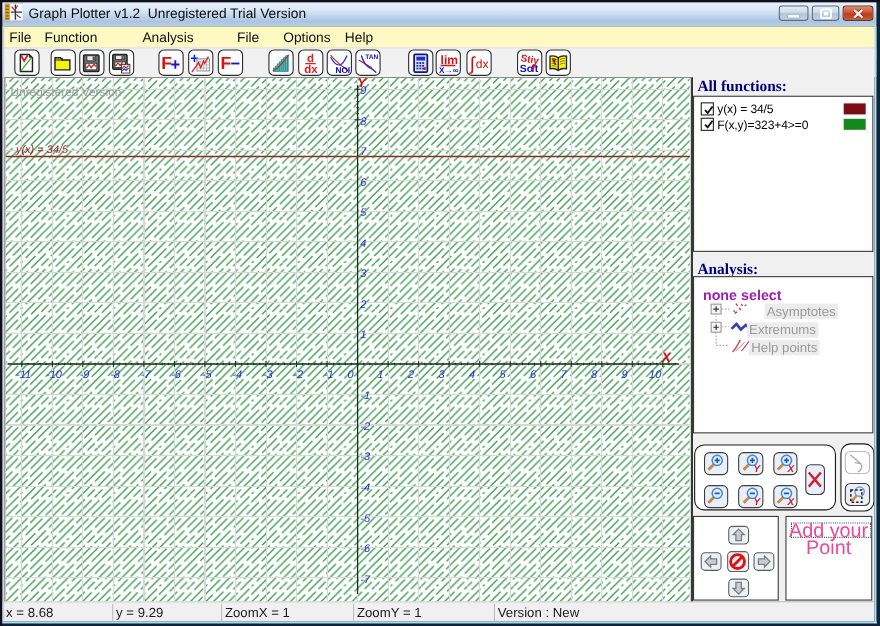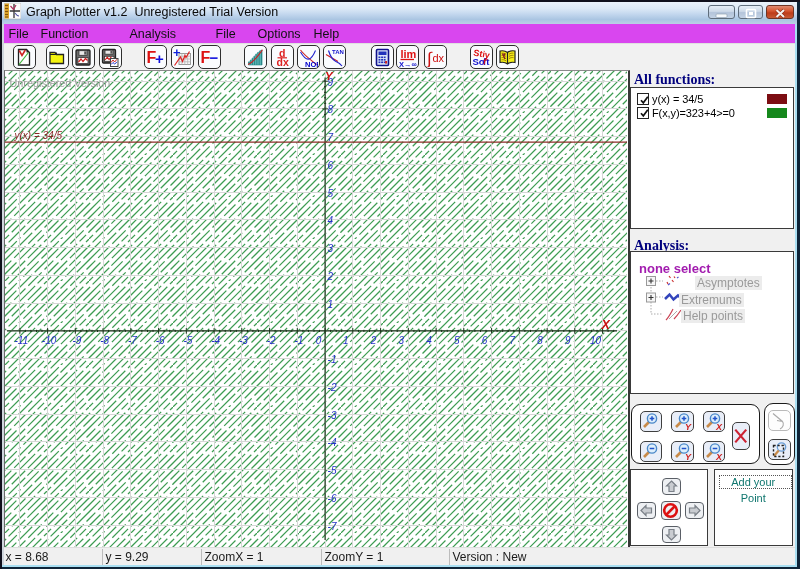--- a/index.html
+++ b/index.html
@@ -4,21 +4,21 @@
 body { width:800px; height:569px; overflow:hidden; font-family:"Liberation Sans",sans-serif; background:#0d0d14; }
 #win { position:absolute; left:0; top:0; width:800px; height:569px; }
 #titlebar { position:absolute; left:1.5px; top:1.5px; width:795.5px; height:22px;
   background:linear-gradient(#eaf2fb 0%, #dce9f6 30%, #c3d7ee 55%, #aac5e2 80%, #bccfe6 100%); }
 #titleicon { position:absolute; left:4px; top:3px; }
 #titletext { position:absolute; left:26px; top:5px; font-size:12.5px; color:#0a0a0a; }
 .capbtn { position:absolute; top:4.5px; height:14.5px; border:1px solid #5f6d7c; border-radius:3px; }
 #btnmin { left:708px; width:27px; background:linear-gradient(#e6eef7 0%,#ccd9e8 45%,#b3c4da 55%,#c3d2e4 100%); }
 #btnmax { left:737.5px; width:25.5px; background:linear-gradient(#e6eef7 0%,#ccd9e8 45%,#b3c4da 55%,#c3d2e4 100%); }
 #btnclose { left:765.5px; width:28.5px; background:linear-gradient(#e08a72 0%,#d55630 42%,#bd3c1a 58%,#c75a34 100%); border-color:#6e3424; }
-#menubar { position:absolute; left:1.5px; top:23.5px; width:795.5px; height:31px; background:#d946ef; }
+#menubar { position:absolute; left:1.5px; top:23.5px; width:795.5px; height:31px; background:#fef9c3; }
 .mi { position:absolute; top:3px; font-size:12.5px; color:#111; }
 #toolbar { position:absolute; left:1.5px; top:42.5px; width:795.5px; height:27px; background:#f1f1f1; border-top:1px solid #e0e0e0; }
 .tbtn { position:absolute; top:1.5px; width:23px; height:24px; background:#fafcfe; border:1.7px solid #2e2e2e; border-radius:5px; display:flex; align-items:center; justify-content:center; }
 #graphwrap { position:absolute; left:3.5px; top:69.5px; width:627.5px; height:477px;
   border-left:1px solid #6a6a6a; border-top:1px solid #8a8a8a; border-right:3.5px solid #383838; background:#fff; }
 #rpanel { position:absolute; left:630px; top:69.5px; width:164.5px; height:477px; background:#f0f0f0; }
 .hdr { position:absolute; font-family:"Liberation Serif",serif; font-weight:bold; font-size:14px; color:#00007e; left:4px; }
 .wbox { position:absolute; background:#fff; border:1.3px solid #3a3a3a; }
 #funcbox { left:0px; top:17.5px; width:164px; height:142px; }
 #anabox { left:0px; top:181.5px; width:164px; height:142.5px; }
@@ -410,21 +410,21 @@
       <div class="abtn" style="left:30.5px;top:56px">
           <svg width="17" height="15" viewBox="0 0 17 15">
             <g transform="rotate(270 8.5 7.5)">
               <path d="M3,7.5 L8,2.5 L8,5 L13.5,5 L13.5,10 L8,10 L8,12.5 Z" fill="#c9ccd1" stroke="#7a8088" stroke-width="1.2"></path>
             </g>
           </svg>
         </div>
     </div>
     <div class="wbox" style="left:83.5px;top:399px;width:79.5px;height:77px">
       <div style="position:absolute;left:4px;top:5px;width:73px;height:14.5px;border:1.2px dotted #555"></div>
-      <div style="position:absolute;left:0;top:5.5px;width:100%;text-align:center;font-size:11px;color:#0f766e;line-height:15.5px">Add your<br>Point</div>
+      <div style="position:absolute;left:0;top:5.5px;width:100%;text-align:center;font-size:18px;color:#ec4899;line-height:15.5px">Add your<br>Point</div>
     </div>
   </div>
 
   <div id="statusbar">
     <span class="sp" style="left:4px">x = 8.68</span>
     <span class="ssep" style="left:100px"></span>
     <span class="sp" style="left:104px">y = 9.29</span>
     <span class="ssep" style="left:199px"></span>
     <span class="sp" style="left:203px">ZoomX = 1</span>
     <span class="ssep" style="left:319px"></span>

